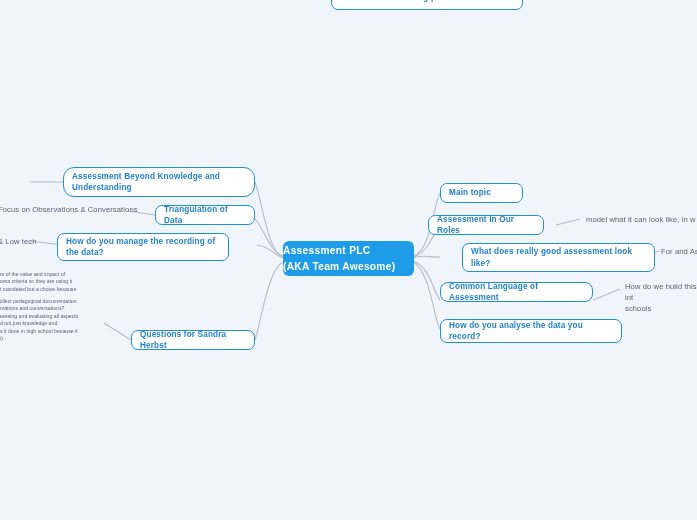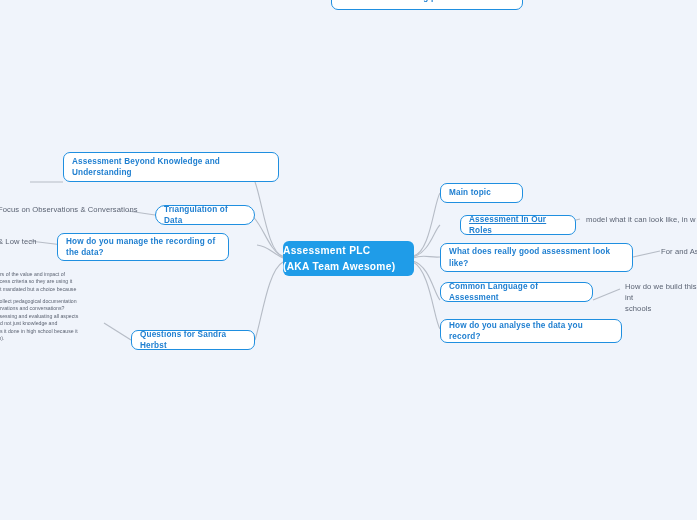--- a/index.html
+++ b/index.html
@@ -116,45 +116,45 @@
     <span>tools in their teaching practice</span>
   </div>
 
   <div class="node center" style="left:283px; top:241px; width:131px; height:35px;">
     <div>
       <div>Assessment PLC</div>
       <div>(AKA Team Awesome)</div>
     </div>
   </div>
 
-  <div class="node" style="left:63px; top:152px; width:216px; height:30px;">
+  <div class="node" style="left:63px; top:167px; width:192px; height:30px;border-radius:11px;">
     <span>Assessment Beyond Knowledge and Understanding</span>
   </div>
 
-  <div class="node" style="left:155px; top:205px; width:100px; height:20px;border-radius:10px;">
+  <div class="node" style="left:155px; top:205px; width:100px; height:20px;">
     <span>Triangulation of Data</span>
   </div>
 
   <div class="node" style="left:57px; top:233px; width:172px; height:28px;">
     <span>How do you manage the recording of the data?</span>
   </div>
 
   <div class="node" style="left:131px; top:330px; width:124px; height:20px;">
     <span>Questions for Sandra Herbst</span>
   </div>
 
   <div class="node" style="left:440px; top:183px; width:83px; height:20px;">
     <span>Main topic</span>
   </div>
 
-  <div class="node" style="left:460px; top:215px; width:116px; height:20px;text-decoration:underline;">
+  <div class="node" style="left:428px; top:215px; width:116px; height:20px;">
     <span>Assessment In Our Roles</span>
   </div>
 
-  <div class="node" style="left:440px; top:243px; width:193px; height:29px;">
+  <div class="node" style="left:462px; top:243px; width:193px; height:29px;">
     <span>What does really good assessment look like?</span>
   </div>
 
   <div class="node" style="left:440px; top:282px; width:153px; height:20px;border-radius:8px;">
     <span>Common Language of Assessment</span>
   </div>
 
   <div class="node" style="left:440px; top:319px; width:182px; height:24px;">
     <span>How do you analyse the data you record?</span>
   </div>

